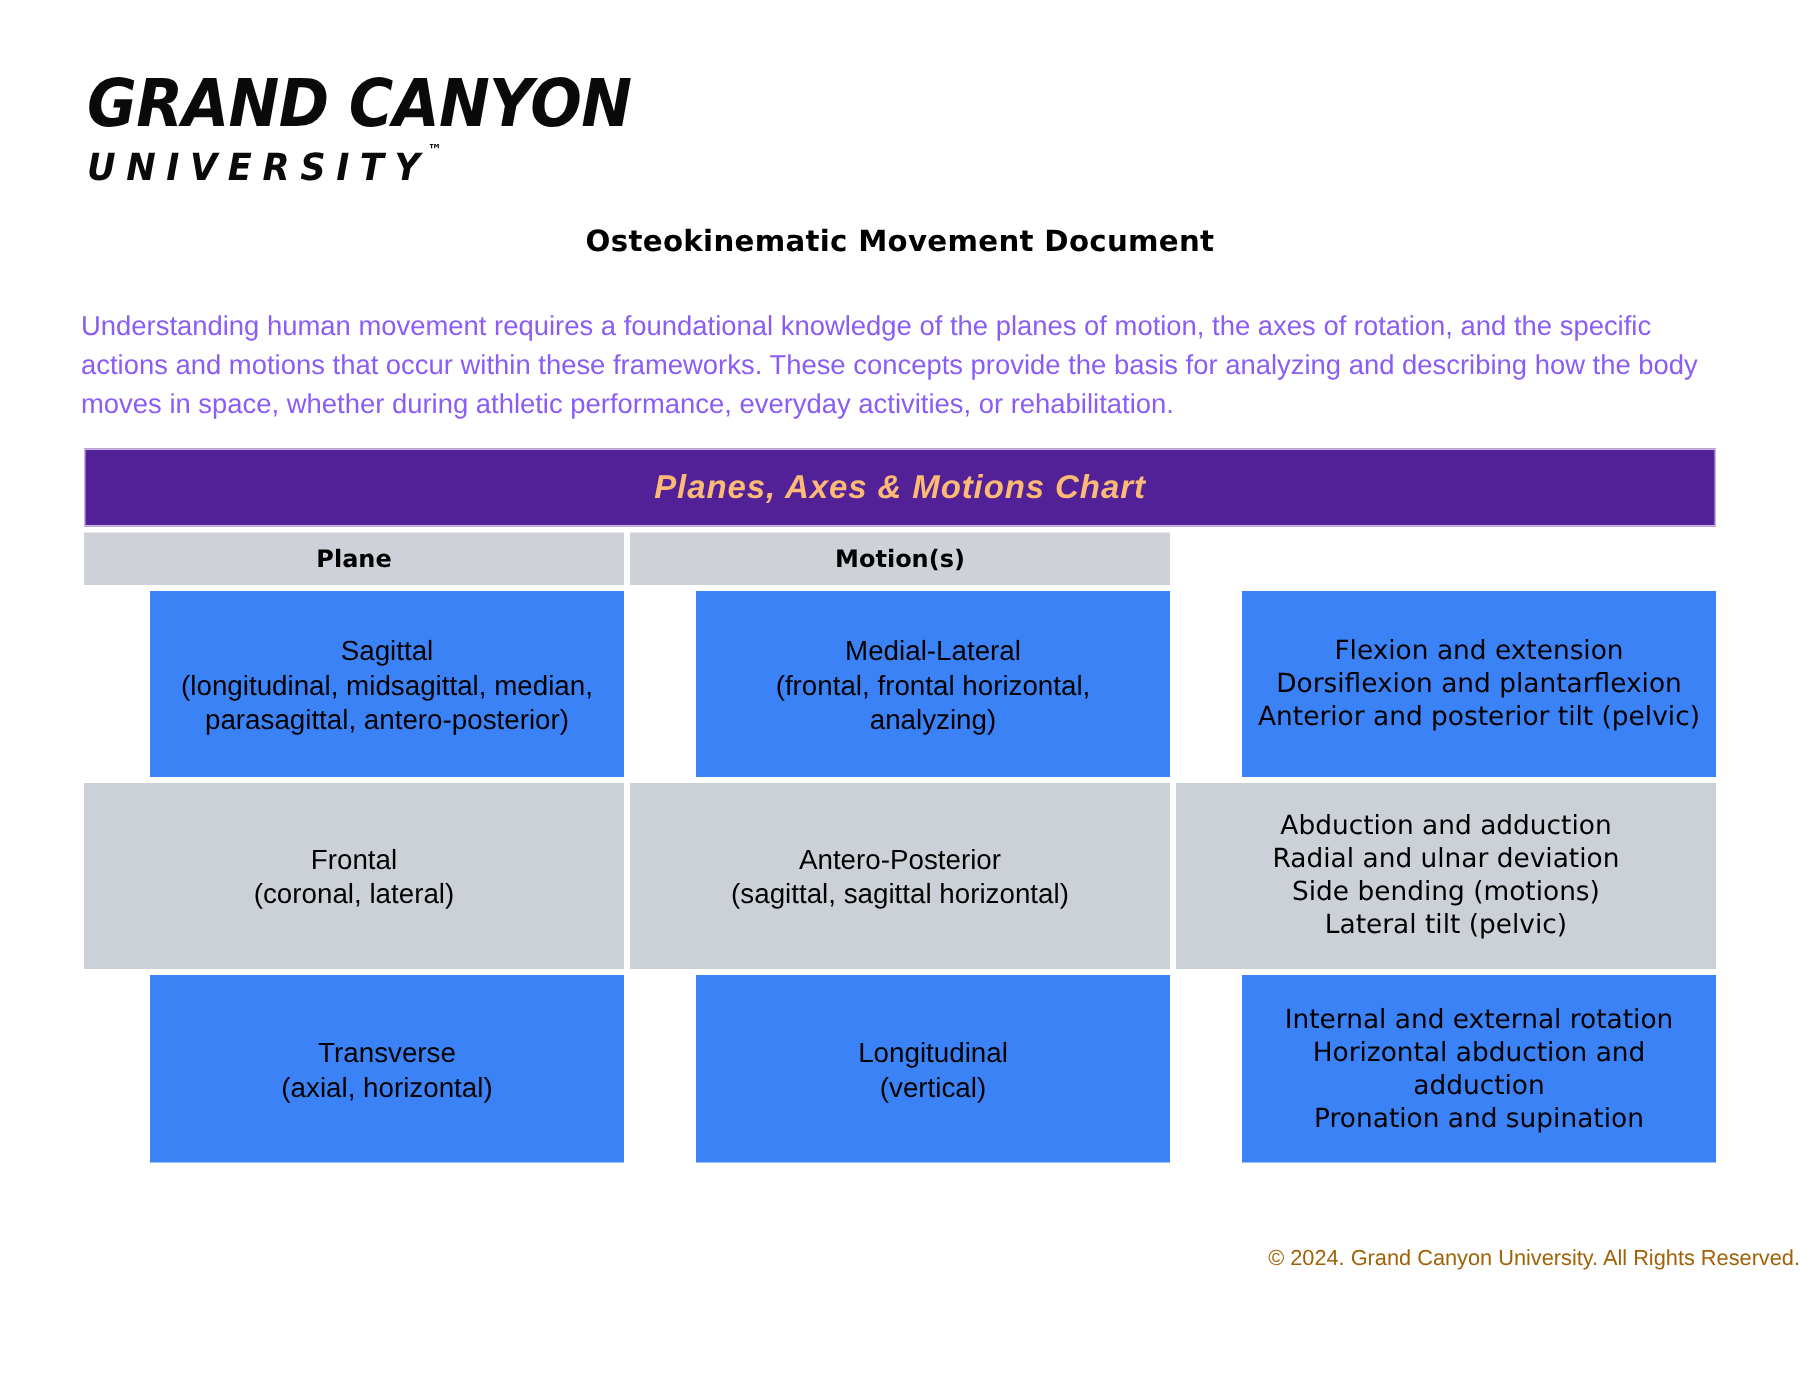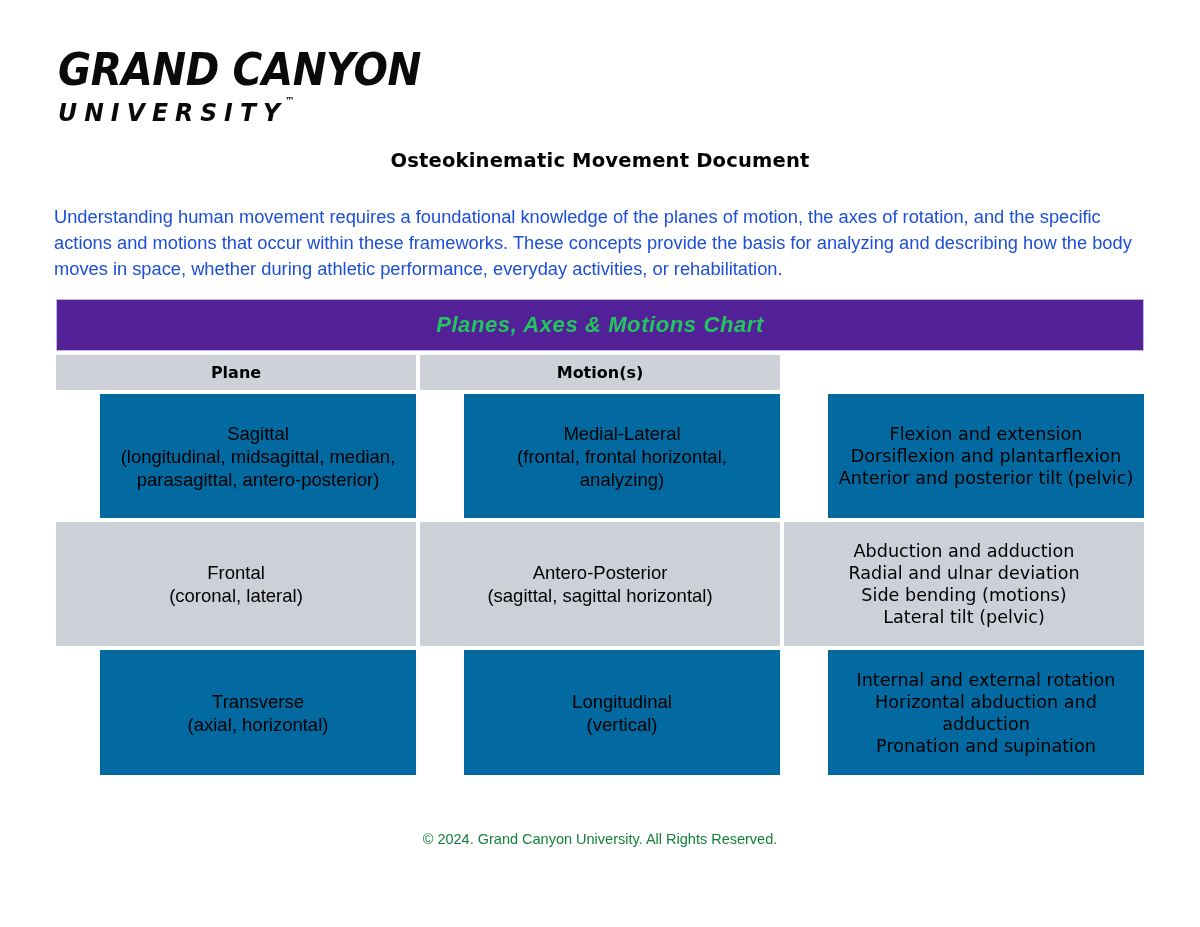--- a/index.html
+++ b/index.html
@@ -78,42 +78,42 @@
 
   
   .intro {
     position: absolute;
     top: 186px;
     left: 54px;
     width: 1090px;
     font-family: "Liberation Sans", sans-serif;
     font-size: 18.3px;
     line-height: 26px;
-    color: #1d4ed8;
+    color: #8b5cf6;
     text-align: left;
   }
 
   
   .chart {
     position: absolute;
     left: 56px;
     top: 299px;
     width: 1088px;
   }
   .chart-banner {
     background: #522198;
     border: 1px solid #cbb6e2;
     height: 52px;
     display: flex;
     align-items: center;
     justify-content: center;
     box-sizing: border-box;
   }
   .chart-banner-text {
-    color: #22c55e;
+    color: #fdba74;
     font-family: "Liberation Sans", sans-serif;
     font-weight: 700;
     font-style: italic;
     font-size: 22px;
     letter-spacing: 0.6px;
   }
 
   .row {
     display: flex;
     width: 100%;
@@ -133,21 +133,21 @@
 
   .row-head .cell {
     background: #ced2d8;
     height: 35px;
     font-family: "DejaVu Sans", sans-serif;
     font-weight: 700;
     font-size: 16px;
   }
 
   .row-body .cell { min-height: 50px; }
-  .row-body.light .cell { background: #0369a1; margin-left: 44px; }
+  .row-body.light .cell { background: #3b82f6; margin-left: 44px; }
   .row-body.dark  .cell { background: #ccd1d8; }
 
   .row-body .cell.c1,
   .row-body .cell.c2 {
     font-family: "Liberation Sans", sans-serif;
     font-size: 18.5px;
     line-height: 23px;
   }
   .row-body .cell.c3 {
     font-family: "DejaVu Sans", sans-serif;
@@ -159,24 +159,24 @@
   .r3 .cell { height: 125px; }
 
   .lines > span { display: block; }
 
   
   .footer {
     position: absolute;
     top: 831px;
     left: 0;
     width: 1200px;
-    text-align: center;
+    text-align: right;
     font-family: "Liberation Sans", sans-serif;
     font-size: 14.5px;
-    color: #15803d;
+    color: #a16207;
   }
 </style>
 </head>
 <body>
 
 <div class="logo-block">
   <div class="logo-top">GRAND CANYON</div>
   <div class="logo-bottom"><span>UNIVERSITY</span><span class="logo-tm">™</span></div>
 </div>
 

